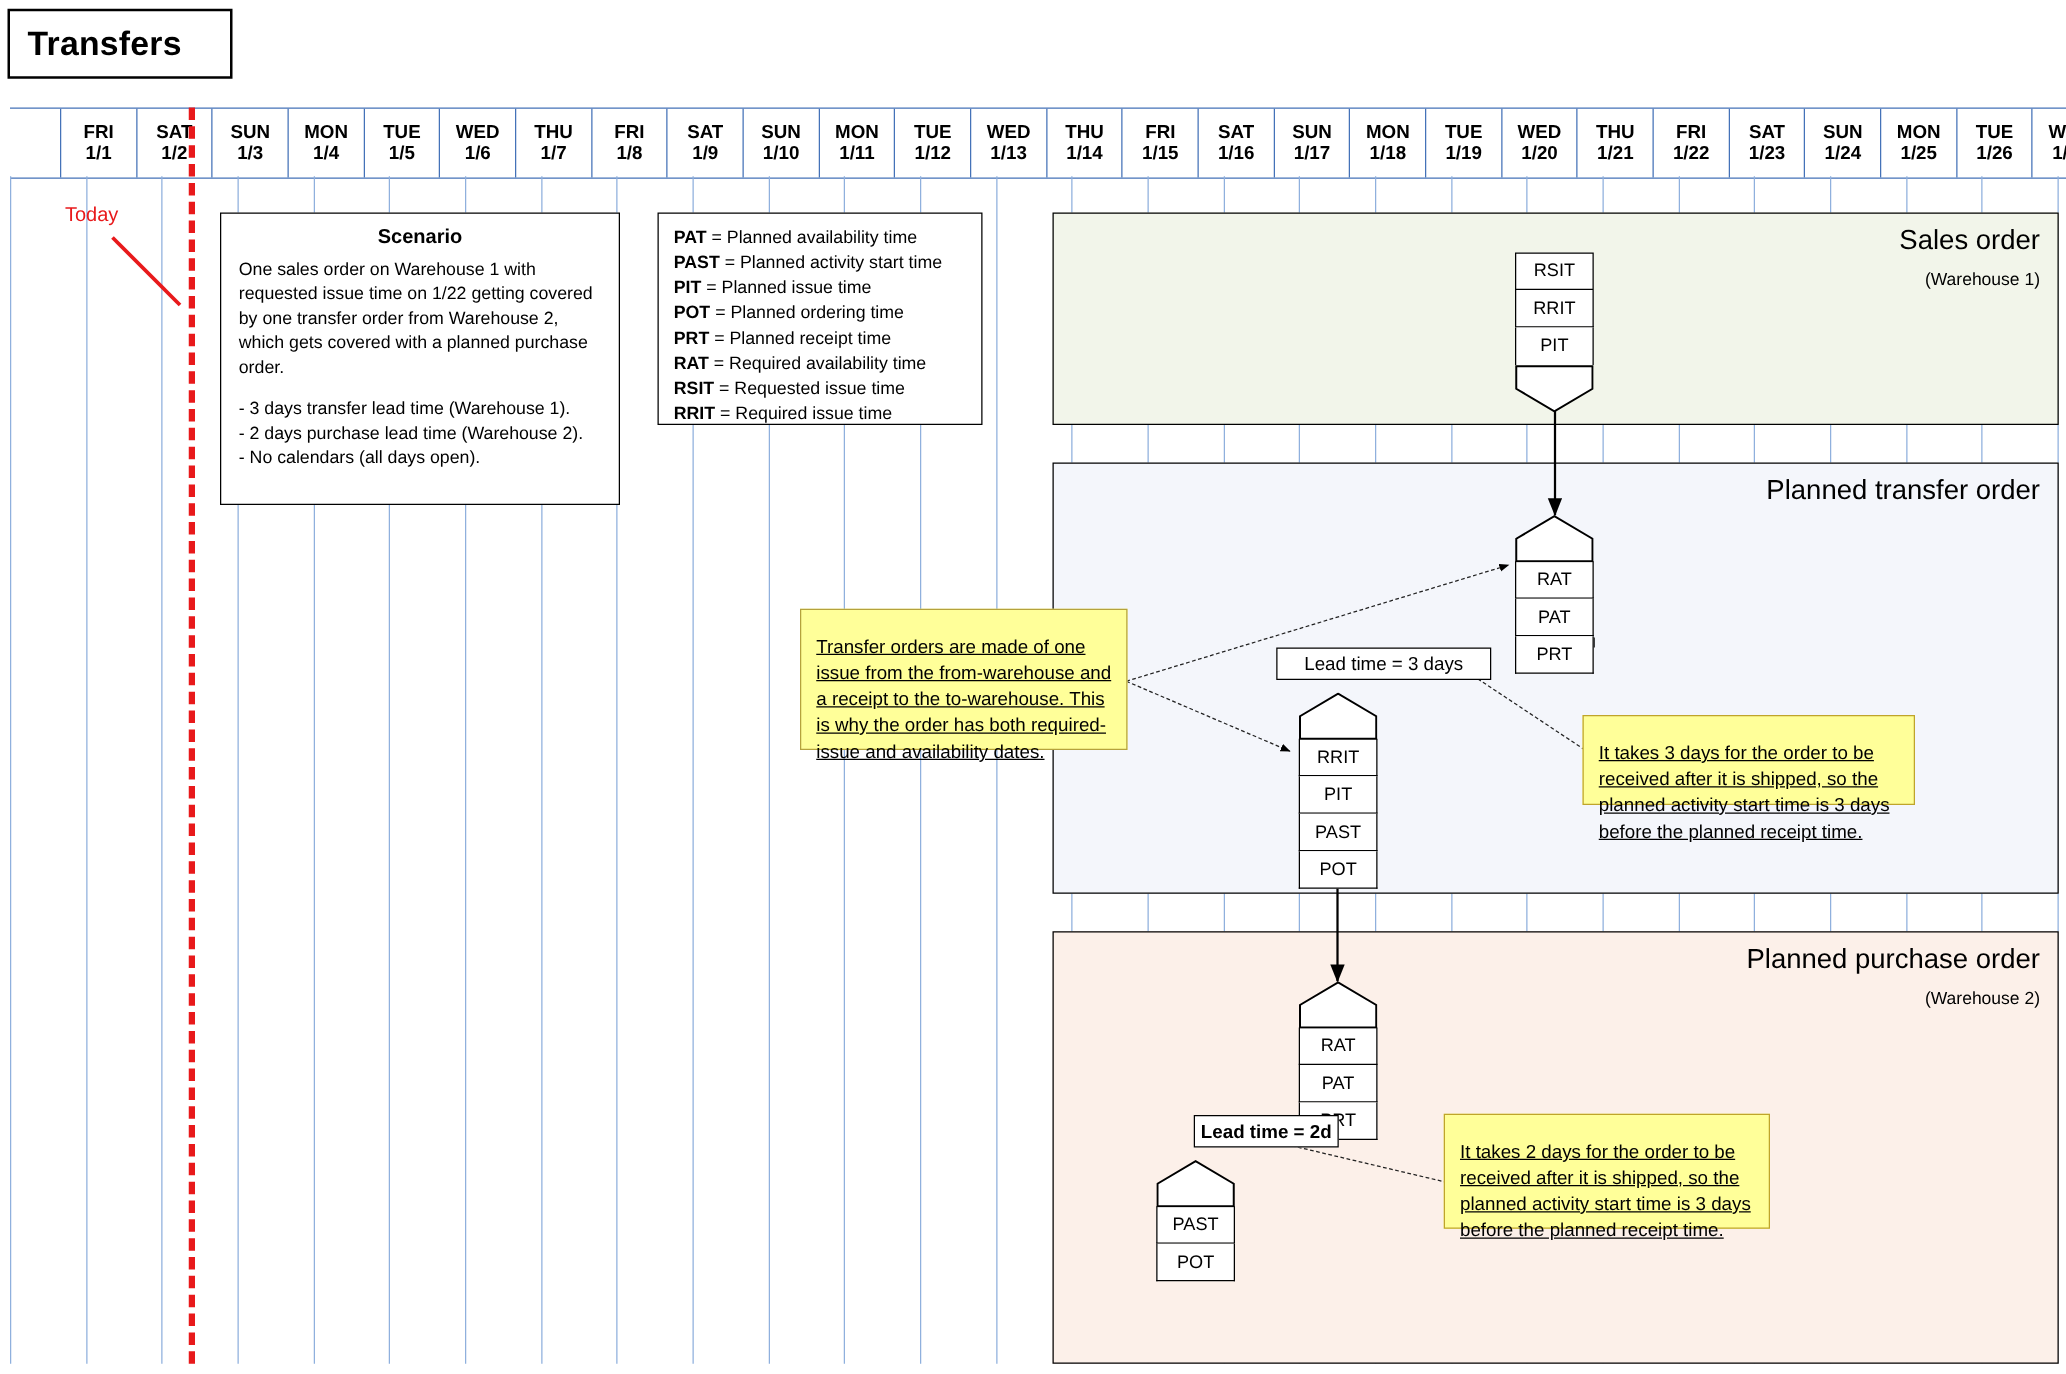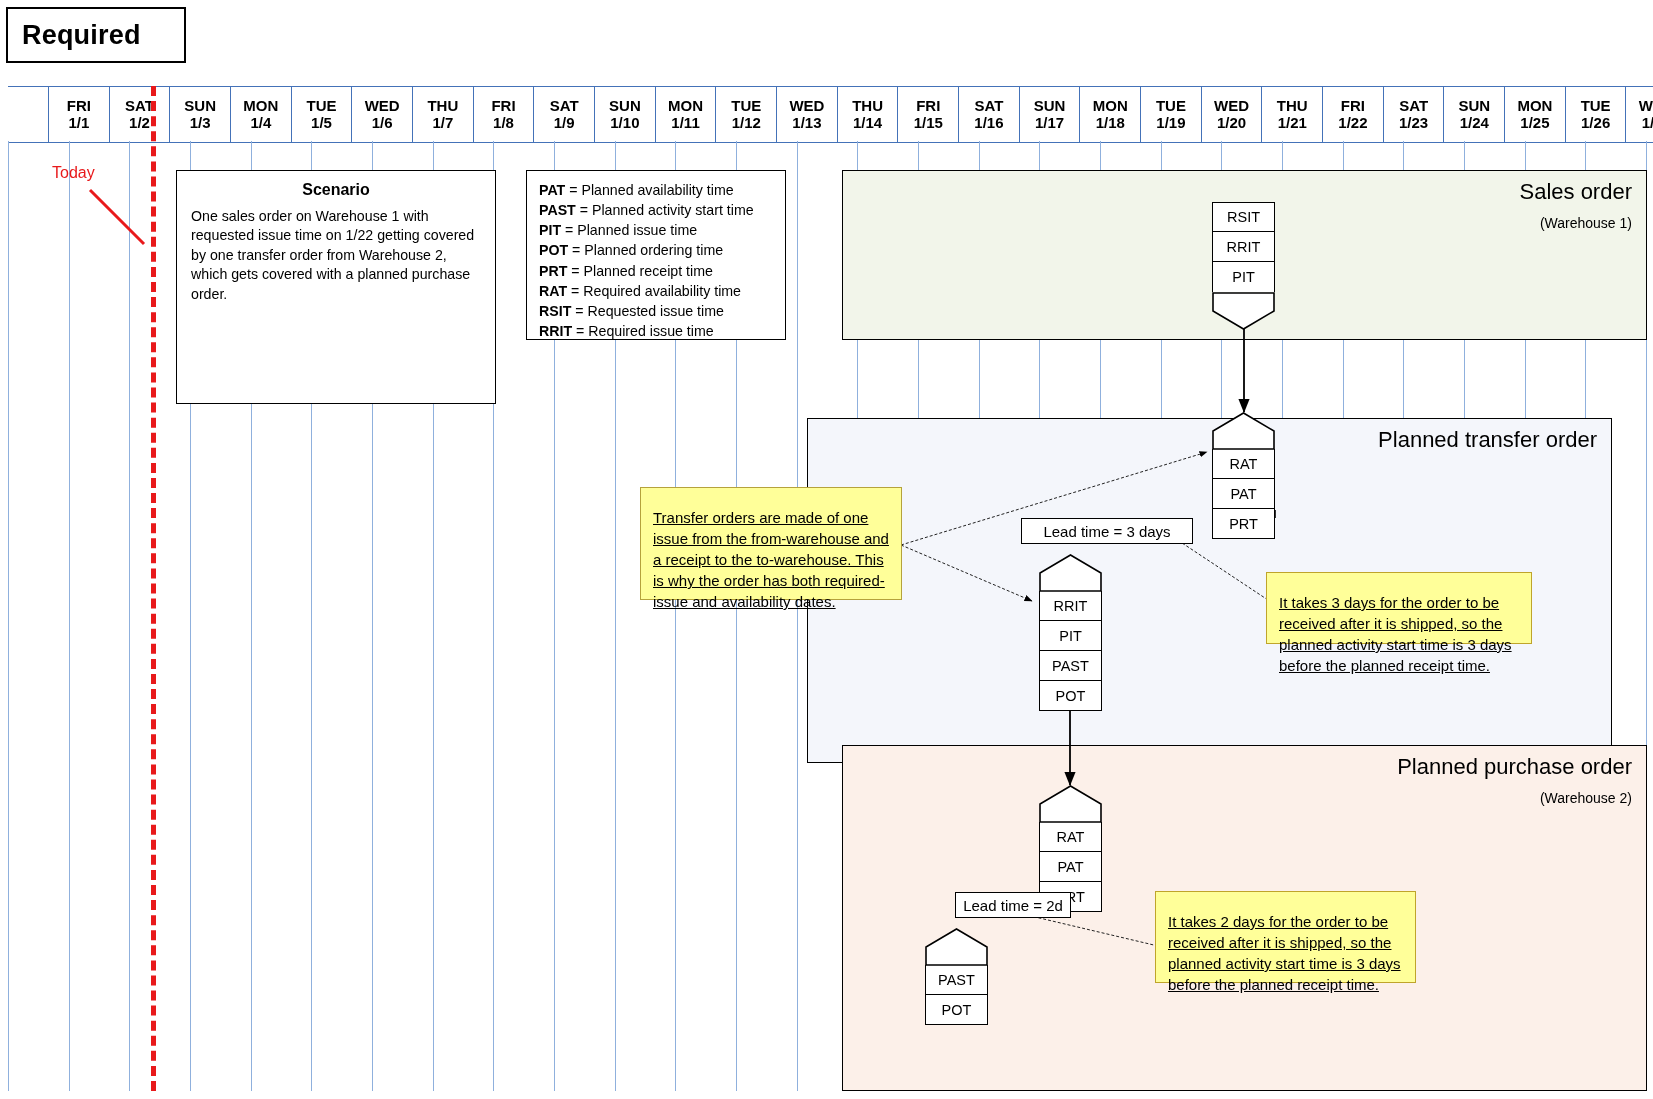--- a/index.html
+++ b/index.html
@@ -41,21 +41,21 @@
     background:#fff;border:1.5px solid #000;box-sizing:border-box;padding:9px 12px;}
   .leg-row{font-size:14.2px;line-height:1.42;white-space:nowrap;}
   .leg-row b{font-weight:700;}
 
   
   .panel{position:absolute;border:1.6px solid #000;box-sizing:border-box;}
   .panel .ptitle{position:absolute;right:14px;top:8px;font-size:22px;}
   .panel .psub{position:absolute;right:14px;top:44px;font-size:14px;}
 
   #panel-sales{left:842px;top:170px;width:805px;height:170px;background:#f2f5ea;}
-  #panel-transfer{left:807px;top:370px;width:805px;height:345px;background:#f4f6fb;margin-top:48px;}
+  #panel-transfer{left:842px;top:370px;width:805px;height:345px;background:#f4f6fb;}
   #panel-purchase{left:842px;top:745px;width:805px;height:346px;background:#fcf0e9;}
 
   
   .node{position:absolute;}
   .node .cap{width:100%;display:block;}
   .rowbox{border-left:1.6px solid #000;border-right:1.6px solid #000;
     border-bottom:1.6px solid #000;background:#fff;box-sizing:border-box;
     display:flex;align-items:center;justify-content:center;font-size:14.5px;}
 
   
@@ -72,21 +72,21 @@
   #callout-lead2{left:1155px;top:891px;width:261px;height:92px;}
 
   
   #overlay{position:absolute;left:0;top:0;width:1653px;height:1099px;
     pointer-events:none;}
 </style>
 </head>
 <body>
 
 <div id="title-box">
-  <span class="t">Required</span>
+  <span class="t">Transfers</span>
 </div>
 
 <div id="cal">
   <div id="cal-head">
       <div class="daycell">
         <div>FRI</div>
         <div>1/1</div>
       </div>
       <div class="daycell">
         <div>SAT</div>
@@ -226,20 +226,23 @@
 
 <div id="today-line"></div>
 <div id="today-label">Today</div>
 <svg id="today-leader">
   <line x1="2" y1="2" x2="56" y2="56" stroke="#e8191b" stroke-width="3"></line>
 </svg>
 
 <div id="scenario-box">
   <div class="hdr">Scenario</div>
   <div class="para">One sales order on Warehouse 1 with requested issue time on 1/22 getting covered by one transfer order from Warehouse 2, which gets covered with a planned purchase order.</div>
+  <div class="bullets" style="white-space:pre-line">- 3 days transfer lead time (Warehouse 1).
+- 2 days purchase lead time (Warehouse 2).
+- No calendars (all days open).</div>
 </div>
 
 <div id="legend-box">
     <div class="leg-row"><b>PAT</b><span> = Planned availability time</span></div>
     <div class="leg-row"><b>PAST</b><span> = Planned activity start time</span></div>
     <div class="leg-row"><b>PIT</b><span> = Planned issue time</span></div>
     <div class="leg-row"><b>POT</b><span> = Planned ordering time</span></div>
     <div class="leg-row"><b>PRT</b><span> = Planned receipt time</span></div>
     <div class="leg-row"><b>RAT</b><span> = Required availability time</span></div>
     <div class="leg-row"><b>RSIT</b><span> = Requested issue time</span></div>
@@ -326,21 +329,21 @@
       <path d="M1,37 L1,19 L31.5,1 L62,19 L62,37 Z" fill="#fff" stroke="#000" stroke-width="1.6"></path>
     </svg>
     <div class="rowbox" style="height: 30px; border-top: none; margin-top: -1px;">PAST</div>
     <div class="rowbox" style="height: 30px;">POT</div>
   </div>
 
 <div class="leadbox" id="lead-transfer" style="left:1021px;top:518px;width:172px;height:26px;">
   <span>Lead time = 3 days</span>
 </div>
 
-<div class="leadbox" id="lead-purchase" style="left:955px;top:892px;width:116px;height:26px;">
+<div class="leadbox" id="lead-purchase" style="left:955px;top:892px;width:116px;height:26px;font-weight:bold;">
   <span>Lead time = 2d</span>
 </div>
 
 <div class="callout" id="callout-transfer">
   <span>Transfer orders are made of one issue from the from-warehouse and a receipt to the to-warehouse. This is why the order has both required-issue and availability dates.</span>
 </div>
 <div class="callout" id="callout-lead3">
   <span>It takes 3 days for the order to be received after it is shipped, so the planned activity start time is 3 days before the planned receipt time.</span>
 </div>
 <div class="callout" id="callout-lead2">

